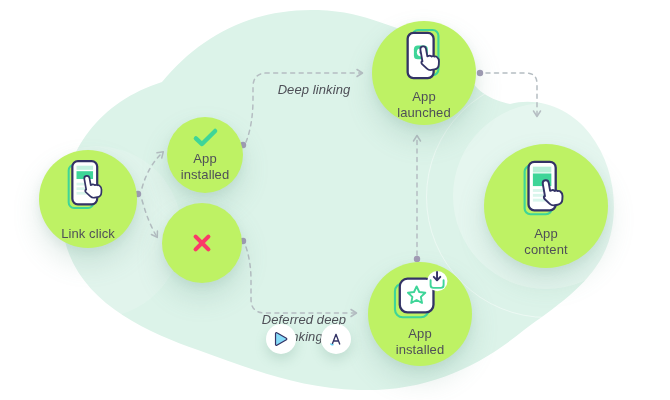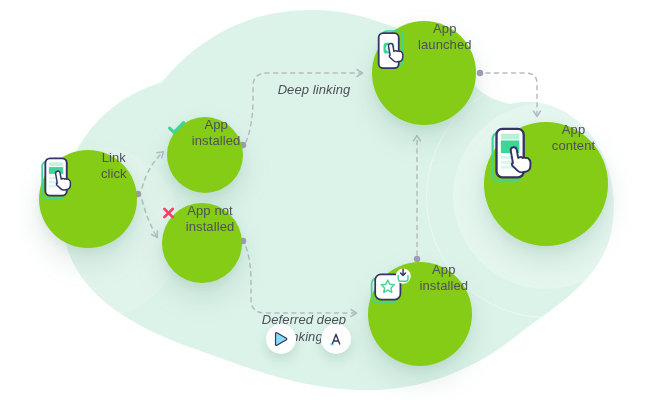--- a/index.html
+++ b/index.html
@@ -6,39 +6,39 @@
   .canvas{
     position:relative;width:670px;height:400px;overflow:hidden;
     font-family:"Liberation Sans", sans-serif;background:#ffffff;
   }
   .layer{position:absolute;left:0;top:0;}
   .ripple{position:absolute;border-radius:50%;pointer-events:none;}
   .ripple-a{left:426px;top:76px;width:240px;height:240px;border:1.5px solid rgba(255,255,255,0.45);}
   .ripple-b{left:453px;top:103px;width:186px;height:186px;background:rgba(255,255,255,0.28);}
   .ripple-c{left:10px;top:146px;width:172px;height:172px;background:rgba(255,255,255,0.14);}
   .node{
-    position:absolute;background:#84cc16;border-radius:50%;
-    display:flex;flex-direction:row;justify-content:center;
+    position:absolute;background:#bef264;border-radius:50%;
+    display:flex;flex-direction:column;align-items:center;justify-content:center;
     box-shadow:0 14px 28px rgba(96,150,128,0.20), 0 4px 10px rgba(96,150,128,0.10);
     gap:3px;
   }
   .node-label{
     font-size:13px;line-height:1.22;color:#4f5058;text-align:center;letter-spacing:.1px;
   }
   .n-link-click{left:39px;top:150px;width:98px;height:98px;gap:12px;}
   .n-link-click .node-label{max-width:80px;}
   .n-app-installed{left:167px;top:117px;width:76px;height:76px;}
   .n-app-installed .node-label{max-width:62px;}
   .n-app-not-installed{left:162px;top:203px;width:80px;height:80px;}
   .n-app-not-installed .node-label{max-width:66px;}
   .n-app-launched{left:372px;top:21px;width:104px;height:104px;}
   .n-app-launched .node-label{max-width:72px;}
   .n-app-installed-2{left:368px;top:262px;width:104px;height:104px;}
   .n-app-installed-2 .node-label{max-width:64px;}
-  .n-app-content{left:484px;top:122px;width:124px;height:124px;}
+  .n-app-content{left:484px;top:144px;width:124px;height:124px;}
   .n-app-content .node-label{max-width:62px;}
   .badge{
     position:absolute;width:30px;height:30px;border-radius:50%;background:#ffffff;
     display:flex;align-items:center;justify-content:center;
     box-shadow:0 6px 12px rgba(96,150,128,0.22);
   }
   .b-play{left:266px;top:324px;}
   .b-appstore{left:321px;top:324px;}
   .edge-label{
     position:absolute;font-size:13px;line-height:1.3;color:#4e4f57;text-align:center;letter-spacing:.1px;font-style:italic;
@@ -113,21 +113,20 @@
     <svg width="27" height="21" viewBox="0 0 30 24">
       <path d="M4 13 L11 19.5 L26 4.5" fill="none" stroke="#3ed598" stroke-width="5" stroke-linecap="round" stroke-linejoin="round"></path>
     </svg>
     <div class="node-label">App installed</div>
   </div>
 
   <div class="node n-app-not-installed">
     <svg width="20" height="20" viewBox="0 0 22 22">
       <path d="M4 4 L18 18 M18 4 L4 18" fill="none" stroke="#fa3b69" stroke-width="4.6" stroke-linecap="round"></path>
     </svg>
-    <div class="node-label">App not installed</div>
   </div>
 
   <div class="node n-app-launched">
     <svg width="50" height="60" viewBox="0 0 52 62">
       <rect x="14" y="4" width="27" height="47" rx="6" fill="none" stroke="#3ed598" stroke-width="2.2"></rect>
       <rect x="9" y="7" width="27" height="47" rx="6" fill="#ffffff" stroke="#333366" stroke-width="2.4"></rect>
       <rect x="15.5" y="20" width="14.5" height="14.5" rx="4" fill="#3ed598"></rect>
       <circle cx="22.8" cy="27.2" r="4.2" fill="#ffffff"></circle>
       <circle cx="22.8" cy="27.2" r="1.7" fill="#3ed598"></circle>
       <g transform="translate(14,22) rotate(-10) scale(0.95)">

